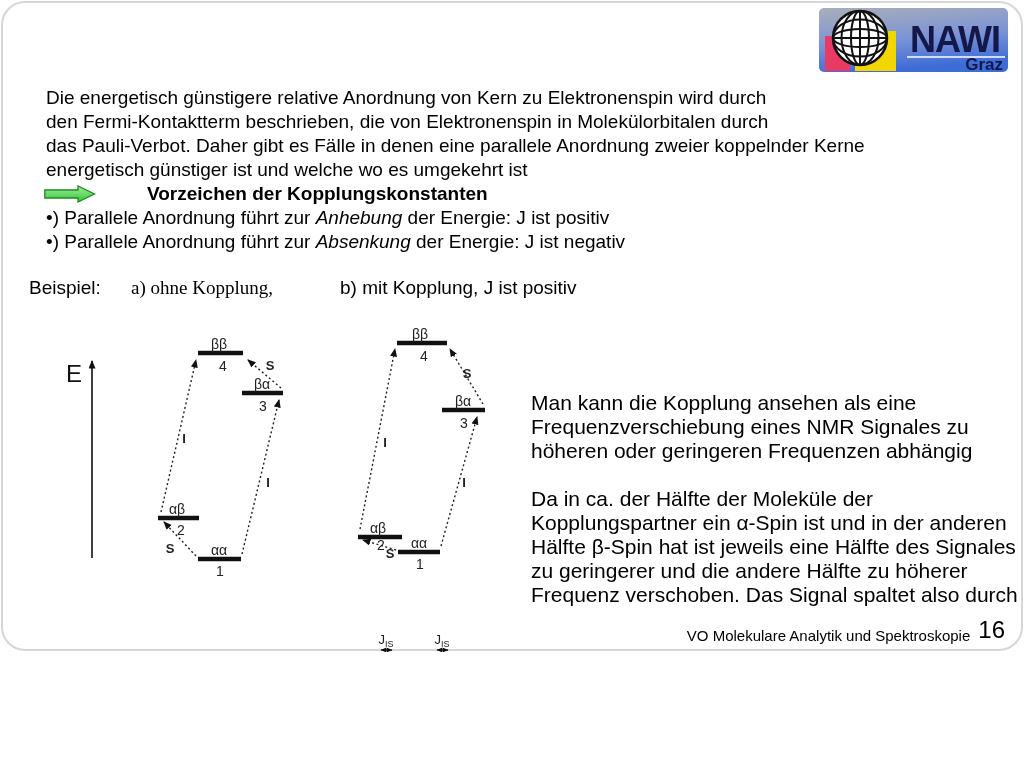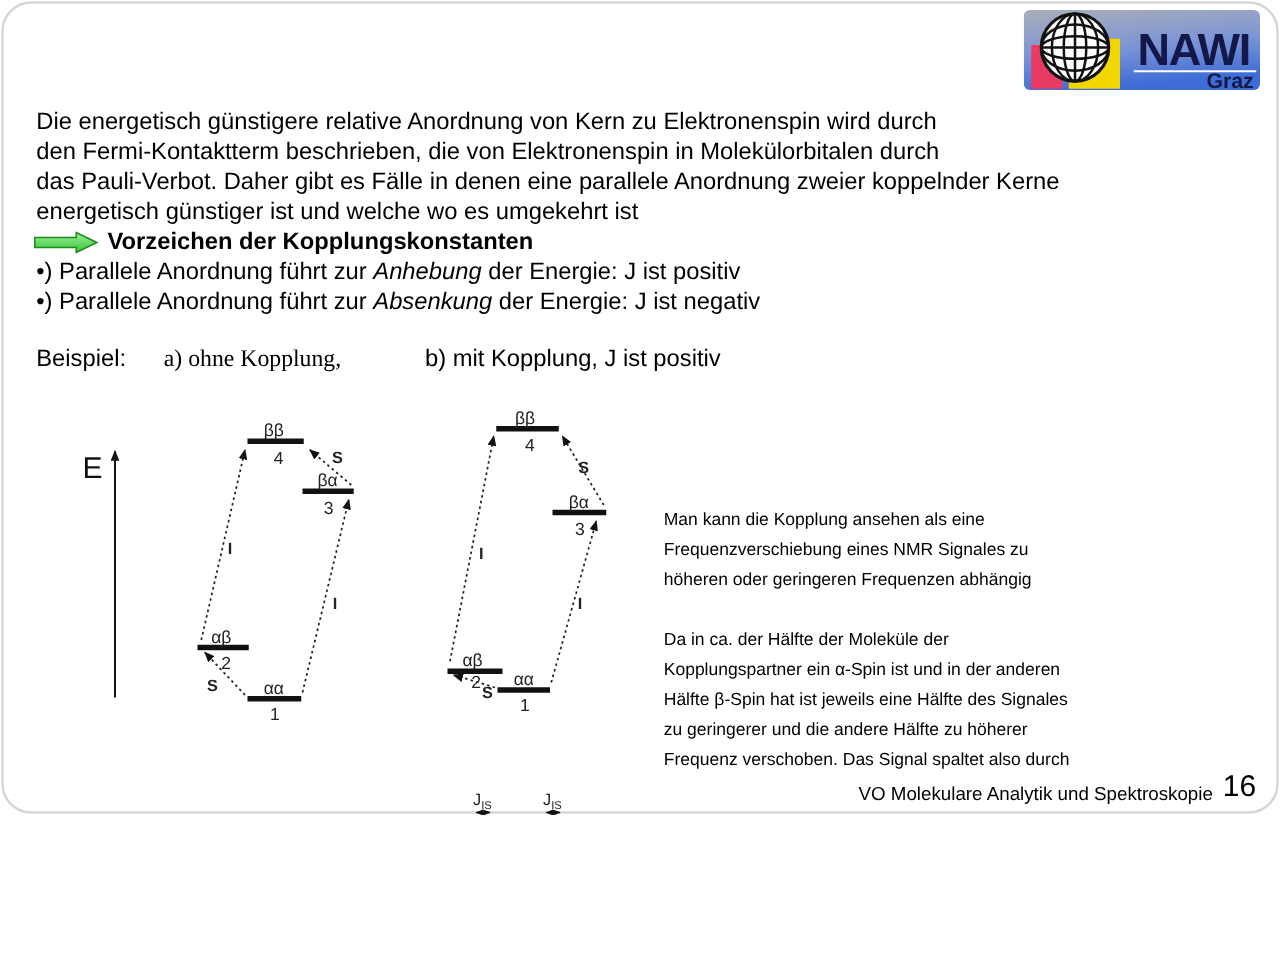--- a/index.html
+++ b/index.html
@@ -1,33 +1,33 @@
 <!DOCTYPE html>
 <html><head>
 <meta charset="utf-8">
 <style>
   html,body{margin:0;padding:0;background:#fff;}
   .slide{position:relative;width:1024px;height:652px;background:#ffffff;overflow:hidden;
          font-family:"Liberation Sans",sans-serif;color:#000;}
   .slide-border{position:absolute;inset:1px;border:2px solid #d6d6d6;border-radius:24px;pointer-events:none;}
 
   
-  .intro{position:absolute;left:29px;top:86px;font-size:19px;line-height:24px;white-space:nowrap;}
+  .intro{position:absolute;left:46px;top:86px;font-size:19px;line-height:24px;white-space:nowrap;}
   .tline{height:24px;}
-  .heading-row{display:flex;align-items:center;}
+  .heading-row{display:flex;align-items:center;gap:44px;}
   .green-arrow{margin-left:-2px;margin-right:7px;flex:0 0 auto;}
   .heading{font-weight:bold;}
   .em{font-style:italic;}
 
   .example{position:absolute;left:29px;top:277px;font-size:19px;white-space:nowrap;}
   .ex-label{display:inline-block;width:102px;}
   .ex-a{display:inline-block;width:209px;font-family:Liberation Serif, serif;}
 
   
-  .right-col{position:absolute;left:531px;top:391px;width:485px;font-size:14px;line-height:24px;white-space:nowrap;margin-top:12px;}
+  .right-col{position:absolute;left:531px;top:391px;width:485px;font-size:21px;line-height:24px;white-space:nowrap;}
   .p2start{margin-top:24px;}
 
   
   .figure{position:absolute;left:55px;top:315px;}
   .bar{stroke:#111;stroke-width:4.5;}
   .tr{stroke:#222;stroke-width:1.4;fill:none;stroke-dasharray:2 2.6;}
   .st{font-size:14px;fill:#222;text-anchor:middle;}
   .trl{font-size:13px;font-weight:bold;fill:#222;text-anchor:middle;}
   .axis-label{font-size:24px;fill:#111;text-anchor:middle;}
   .ax{stroke:#222;stroke-width:2;}

